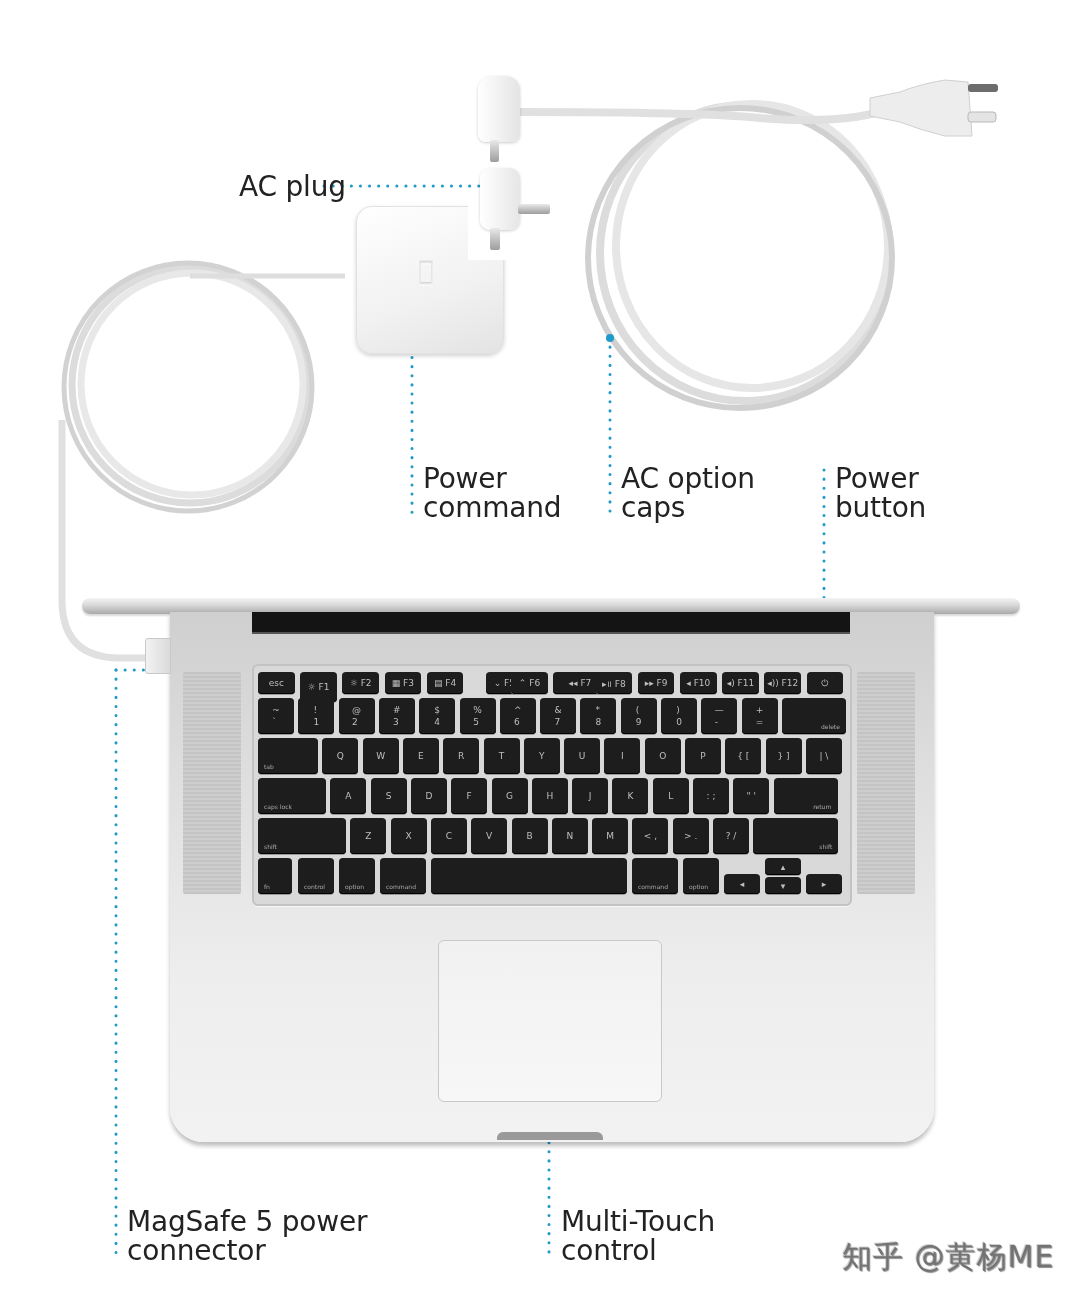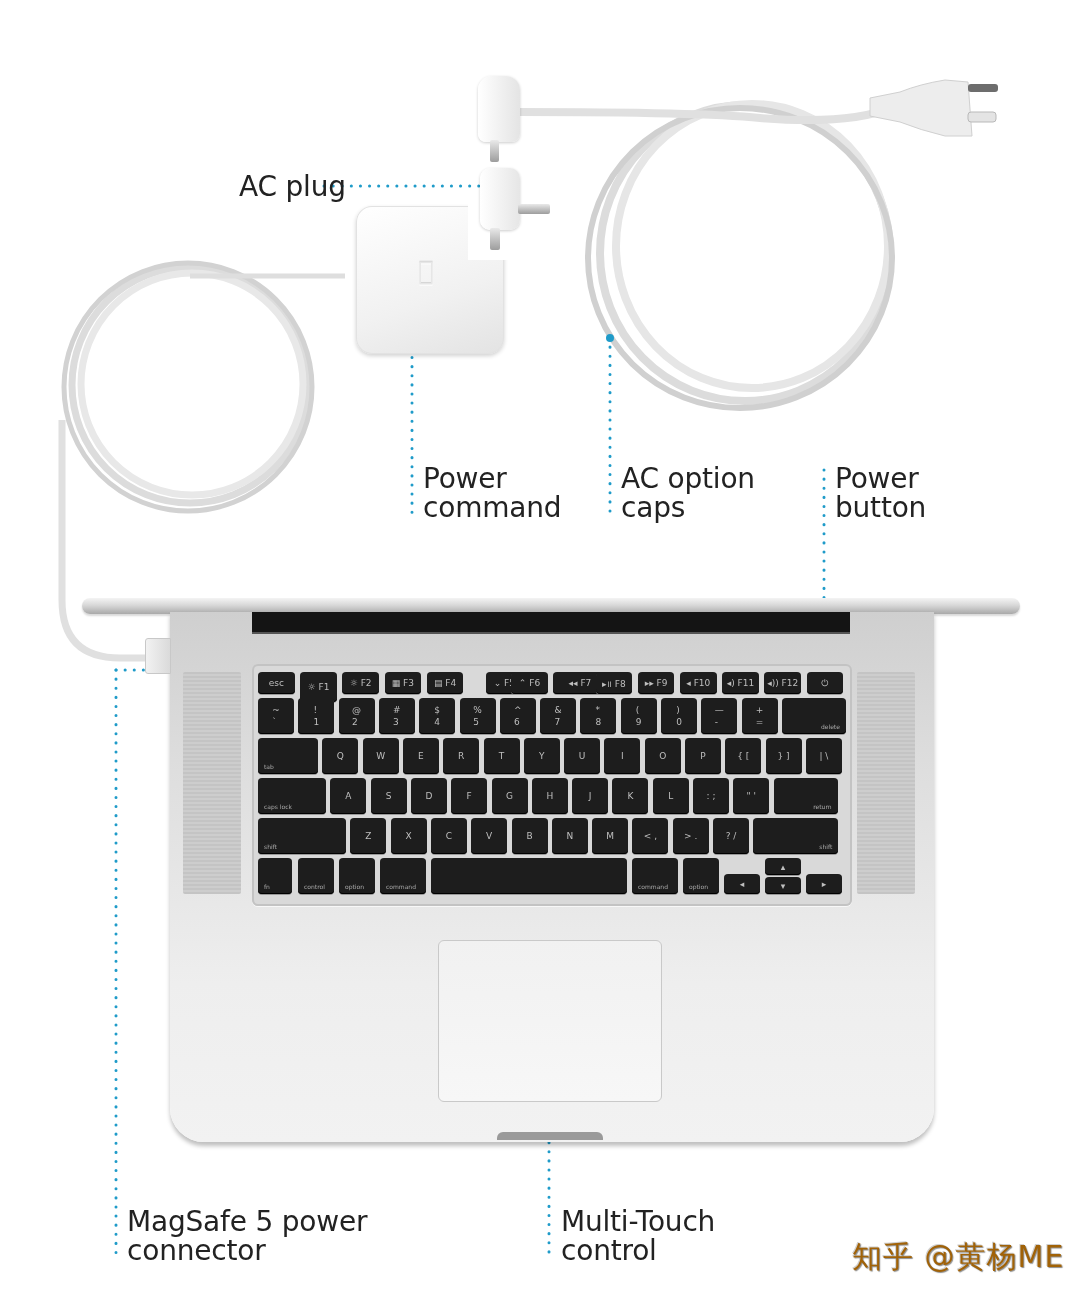--- a/index.html
+++ b/index.html
@@ -33,22 +33,22 @@
     display: flex; align-items: center; justify-content: center; box-shadow: inset 0 -1px 0 #000, 0 1px 0 #999; }
   .key .lbl-bl { position: absolute; left: 6px; bottom: 4px; font-size: 6px; color: #aaa; }
   .key .lbl-br { position: absolute; right: 6px; bottom: 4px; font-size: 6px; color: #aaa; }
 
   .trackpad { position: absolute; left: 438px; top: 940px; width: 224px; height: 162px; border-radius: 6px;
     background: linear-gradient(180deg, #f1f1f1, #f7f7f7); border: 1px solid #c9c9c9; }
 
   .magsafe { position: absolute; left: 145px; top: 638px; width: 26px; height: 36px; border-radius: 3px 0 0 3px;
     background: linear-gradient(90deg, #f2f2f2, #dadada); border: 1px solid #c8c8c8; }
 
-  .watermark { position: absolute; left: 842px; top: 1237px; font-size: 30px; color: #a16207; letter-spacing: 1px;
-    text-shadow: 1px 1px 1px #8c8c8c, -1px -1px 0 #d0d0d0; font-family: "DejaVu Sans", sans-serif; margin-left: 10px; }
+  .watermark { position: absolute; left: 842px; top: 1237px; font-size: 30px; color: #737373; letter-spacing: 1px;
+    text-shadow: 1px 1px 1px #8c8c8c, -1px -1px 0 #d0d0d0; font-family: "DejaVu Sans", sans-serif; }
 
   
   .adapter { position: absolute; left: 356px; top: 206px; width: 148px; height: 148px; border-radius: 16px;
     background: linear-gradient(160deg, #ffffff 0%, #f1f1f1 60%, #e3e3e3 100%);
     box-shadow: 0 2px 4px rgba(0,0,0,0.18), inset 0 0 0 1px #e2e2e2; }
   .adapter-notch { position: absolute; left: 468px; top: 198px; width: 46px; height: 62px; background: #fff; }
   .ac-plug { position: absolute; left: 480px; top: 168px; width: 40px; height: 62px; border-radius: 10px;
     background: linear-gradient(90deg, #ffffff, #e6e6e6); box-shadow: 0 1px 3px rgba(0,0,0,0.2); }
   .prong { position: absolute; background: linear-gradient(#e9e9e9, #9d9d9d); border-radius: 2px; }
   .apple-logo { position: absolute; left: 418px; top: 256px; font-size: 26px; color: #e6e6e6;

